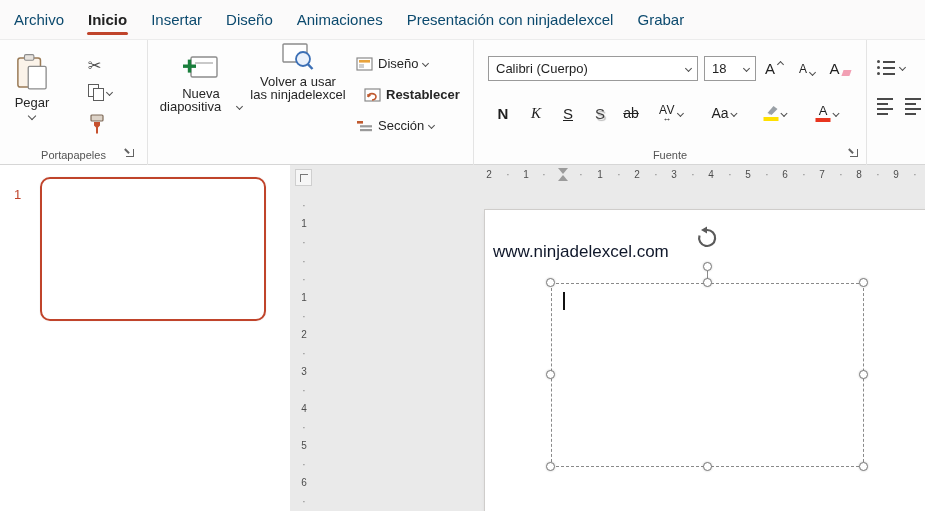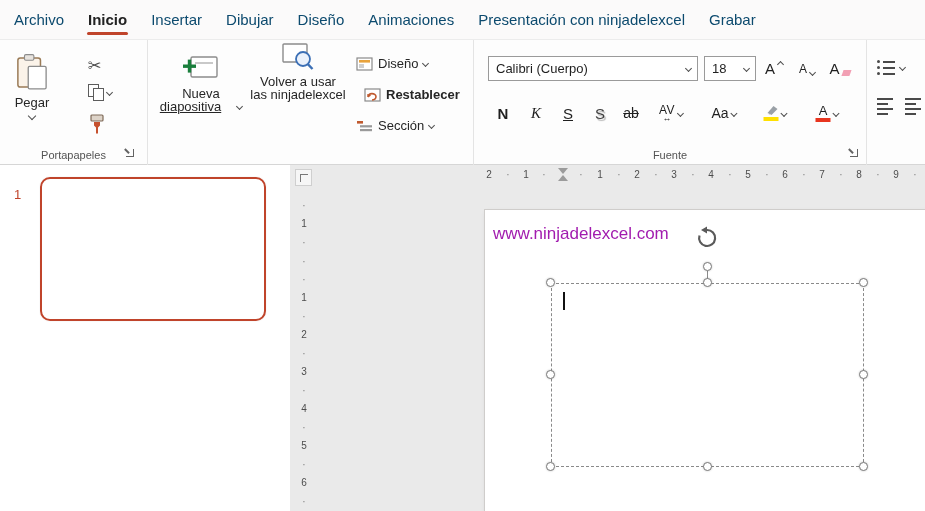--- a/index.html
+++ b/index.html
@@ -83,40 +83,39 @@
                  line-height:normal; }
   .rtick { color:#7a7a7a; }
   .indent-marker { position:absolute; top:3px; width:11px; cursor:pointer; }
   .indent-marker .tri-down { width:0; height:0; border-left:5.5px solid transparent;
         border-right:5.5px solid transparent; border-top:6px solid #9b9b9b; }
   .indent-marker .tri-up { width:0; height:0; border-left:5.5px solid transparent;
         border-right:5.5px solid transparent; border-bottom:6px solid #9b9b9b; margin-top:1px; }
 
   .slide-page { position:absolute; left:195px; top:45px; width:560px; height:390px; background:#fff;
                 box-shadow:0 0 0 1px #cfcdcb, 1px 2px 5px rgba(0,0,0,0.12); }
-  .watermark { position:absolute; left:8px; top:14px; font-size:17px; color:#a21caf; }
+  .watermark { position:absolute; left:8px; top:32px; font-size:17px; color:#0f172a; }
   .textbox { position:absolute; left:66px; top:73px; width:313px; height:184px;
              border:1px dashed #8a8a8a; cursor:move; }
   .handle { position:absolute; width:9px; height:9px; border-radius:50%; background:#fff;
             border:1px solid #7a7a7a; box-shadow:0 0 2px rgba(0,0,0,0.25); cursor:pointer; }
   .rot-stem { position:absolute; left:222px; top:61px; width:1px; height:12px; background:#8a8a8a; }
   .caret { position:absolute; left:78px; top:82px; width:1.5px; height:18px; background:#111;
            animation:blink 1.1s step-end infinite; }
   @keyframes blink { 50% { opacity:0; } }
 </style>
 </head>
 <body>
 
 <div class="app">
 
   <div class="tabbar">
       <div class="tab">Archivo</div>
       <div class="tab active">Inicio</div>
       <div class="tab">Insertar</div>
-      <div class="tab">Dibujar</div>
       <div class="tab">Diseño</div>
       <div class="tab">Animaciones</div>
       <div class="tab">Presentación con ninjadelexcel</div>
       <div class="tab">Grabar</div>
     </div>
 
   <div class="ribbon">
 
     <div class="group" style="left:0;width:148px;">
       <div class="bigbtn" style="left:0;top:12px;width:64px;">
@@ -150,21 +149,21 @@
     <div class="group" style="left:148px;width:326px;">
       <div class="bigbtn" style="left:8px;top:12px;width:90px;">
         <svg width="36" height="32" viewBox="0 0 36 32">
           <rect x="8" y="5" width="26" height="20" rx="1.5" fill="#fff" stroke="#8c8c8c" stroke-width="1.4"></rect>
           <line x1="12" y1="11" x2="30" y2="11" stroke="#c9c9c9" stroke-width="2"></line>
           <rect x="0" y="12.5" width="13" height="3.4" fill="#1a7f3c"></rect>
           <rect x="4.8" y="7.6" width="3.4" height="13" fill="#1a7f3c"></rect>
         </svg>
         <span class="stackletter">
           <span>Nueva</span>
-          <span style="display:flex;align-items:center;gap:16px;text-decoration:underline;">
+          <span style="display:flex;align-items:center;gap:16px;">
             <span>diapositiva</span>
             <span class="chevron tiny"></span>
           </span>
         </span>
       </div>
       <div class="bigbtn" style="left:100px;top:0;width:100px;">
         <svg width="34" height="32" viewBox="0 0 34 32">
           <rect x="2" y="4" width="24" height="18" rx="1" fill="#fff" stroke="#8c8c8c" stroke-width="1.4"></rect>
           <circle cx="22" cy="19" r="7" fill="#eaf1fb" stroke="#3b6fb5" stroke-width="1.8"></circle>
           <line x1="26.8" y1="24.2" x2="31.5" y2="29" stroke="#3b6fb5" stroke-width="2.4"></line>

